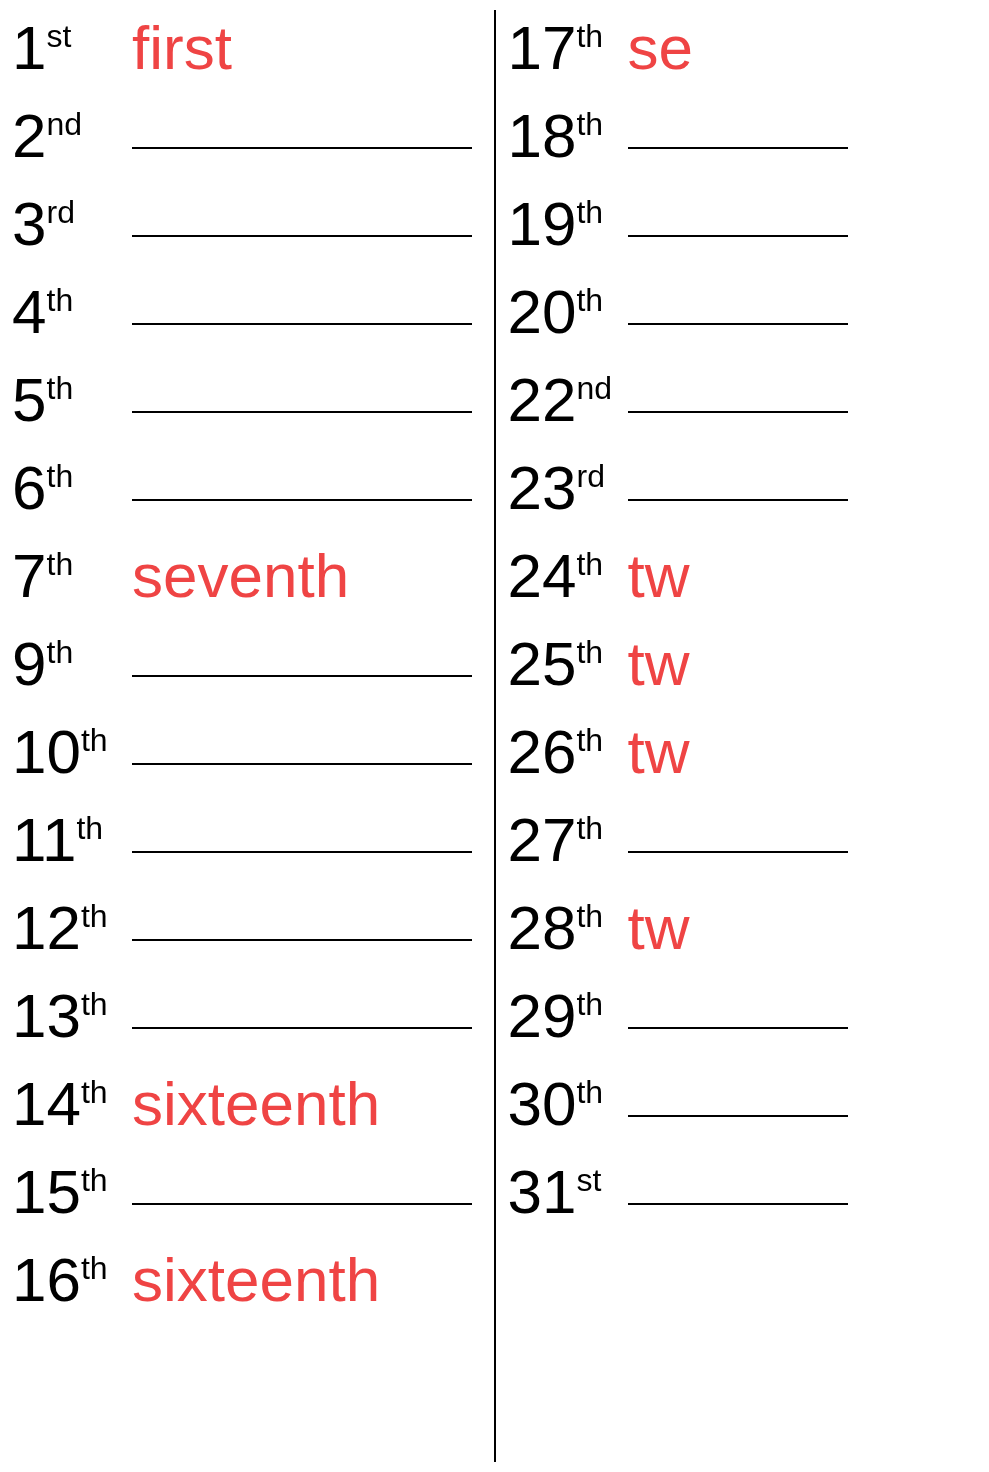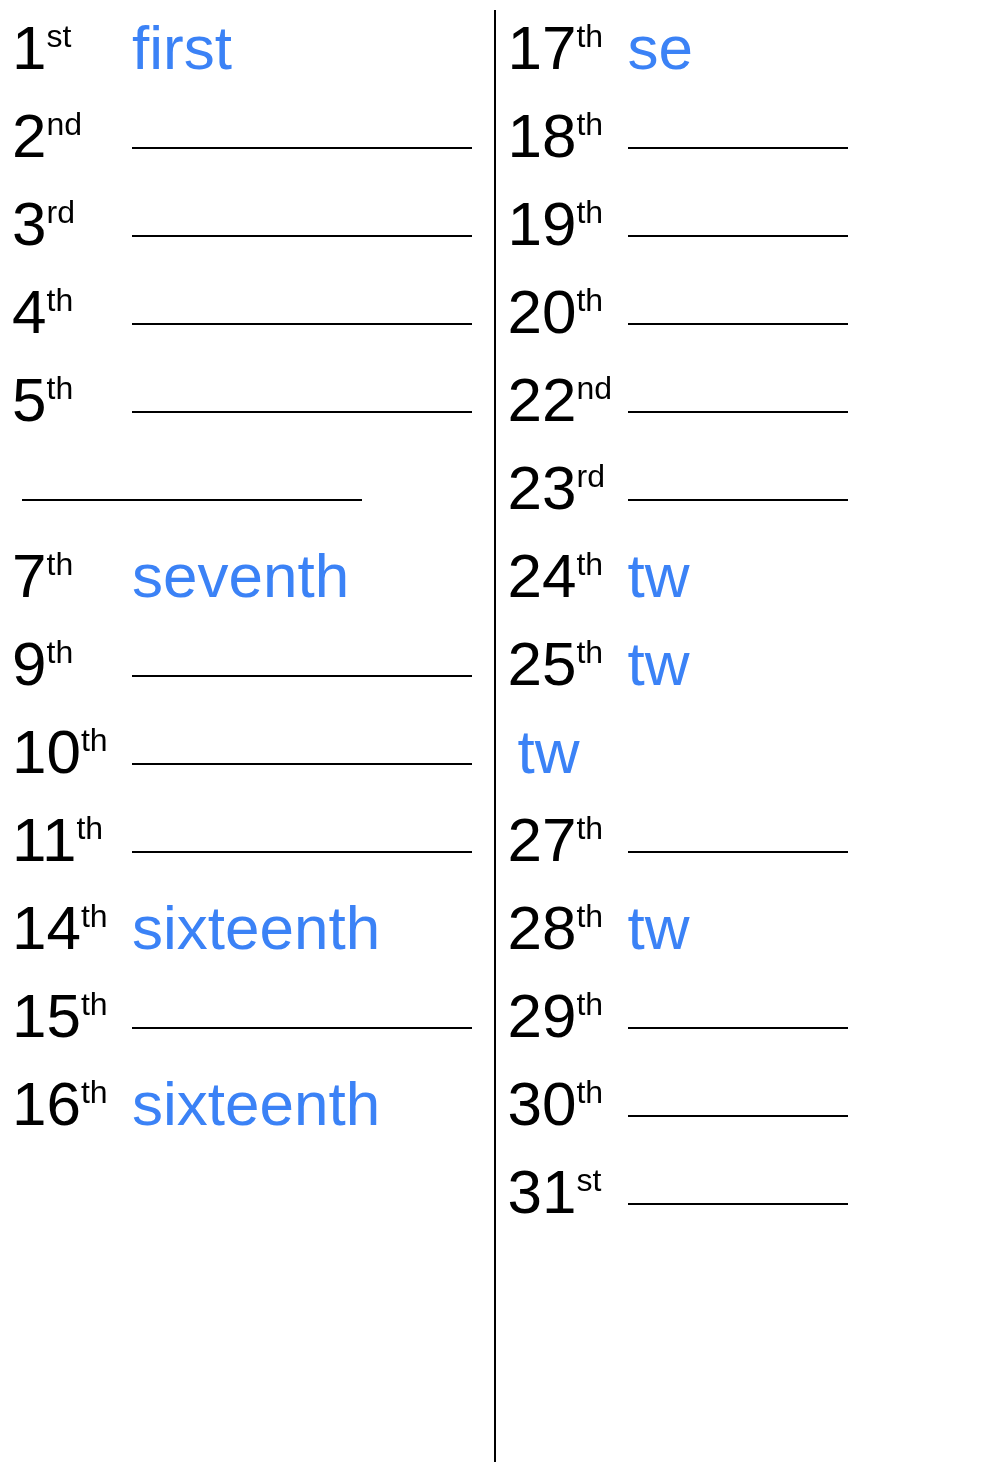--- a/index.html
+++ b/index.html
@@ -55,21 +55,21 @@
 
     .ordinal sup {
       font-size: 32px;
       vertical-align: super;
     }
 
     .word-cell {
       flex: 1;
       font-size: 62px;
       font-weight: normal;
-      color: #3b82f6;
+      color: #ef4444;
       padding-left: 10px;
       line-height: 1.1;
     }
 
     .blank-line {
       display: inline-block;
       width: 340px;
       border-bottom: 2.5px solid #000;
       margin-bottom: 8px;
       height: 2px;
@@ -99,39 +99,48 @@
       </div>
       <div class="row">
         <div class="ordinal">4<sup>th</sup></div>
         <div class="word-cell"><span class="blank-line"></span></div>
       </div>
       <div class="row">
         <div class="ordinal">5<sup>th</sup></div>
         <div class="word-cell"><span class="blank-line"></span></div>
       </div>
       <div class="row">
+        <div class="ordinal">6<sup>th</sup></div>
         <div class="word-cell"><span class="blank-line"></span></div>
       </div>
       <div class="row">
         <div class="ordinal">7<sup>th</sup></div>
         <div class="word-cell">seventh</div>
       </div>
       <div class="row">
         <div class="ordinal">9<sup>th</sup></div>
         <div class="word-cell"><span class="blank-line"></span></div>
       </div>
       <div class="row">
         <div class="ordinal">10<sup>th</sup></div>
         <div class="word-cell"><span class="blank-line"></span></div>
       </div>
       <div class="row">
         <div class="ordinal">11<sup>th</sup></div>
         <div class="word-cell"><span class="blank-line"></span></div>
       </div>
       <div class="row">
+        <div class="ordinal">12<sup>th</sup></div>
+        <div class="word-cell"><span class="blank-line"></span></div>
+      </div>
+      <div class="row">
+        <div class="ordinal">13<sup>th</sup></div>
+        <div class="word-cell"><span class="blank-line"></span></div>
+      </div>
+      <div class="row">
         <div class="ordinal">14<sup>th</sup></div>
         <div class="word-cell">sixteenth</div>
       </div>
       <div class="row">
         <div class="ordinal">15<sup>th</sup></div>
         <div class="word-cell"><span class="blank-line"></span></div>
       </div>
       <div class="row">
         <div class="ordinal">16<sup>th</sup></div>
         <div class="word-cell">sixteenth</div>
@@ -164,20 +173,21 @@
       </div>
       <div class="row">
         <div class="ordinal">24<sup>th</sup></div>
         <div class="word-cell">tw</div>
       </div>
       <div class="row">
         <div class="ordinal">25<sup>th</sup></div>
         <div class="word-cell">tw</div>
       </div>
       <div class="row">
+        <div class="ordinal">26<sup>th</sup></div>
         <div class="word-cell">tw</div>
       </div>
       <div class="row">
         <div class="ordinal">27<sup>th</sup></div>
         <div class="word-cell"><span class="blank-line"></span></div>
       </div>
       <div class="row">
         <div class="ordinal">28<sup>th</sup></div>
         <div class="word-cell">tw</div>
       </div>

